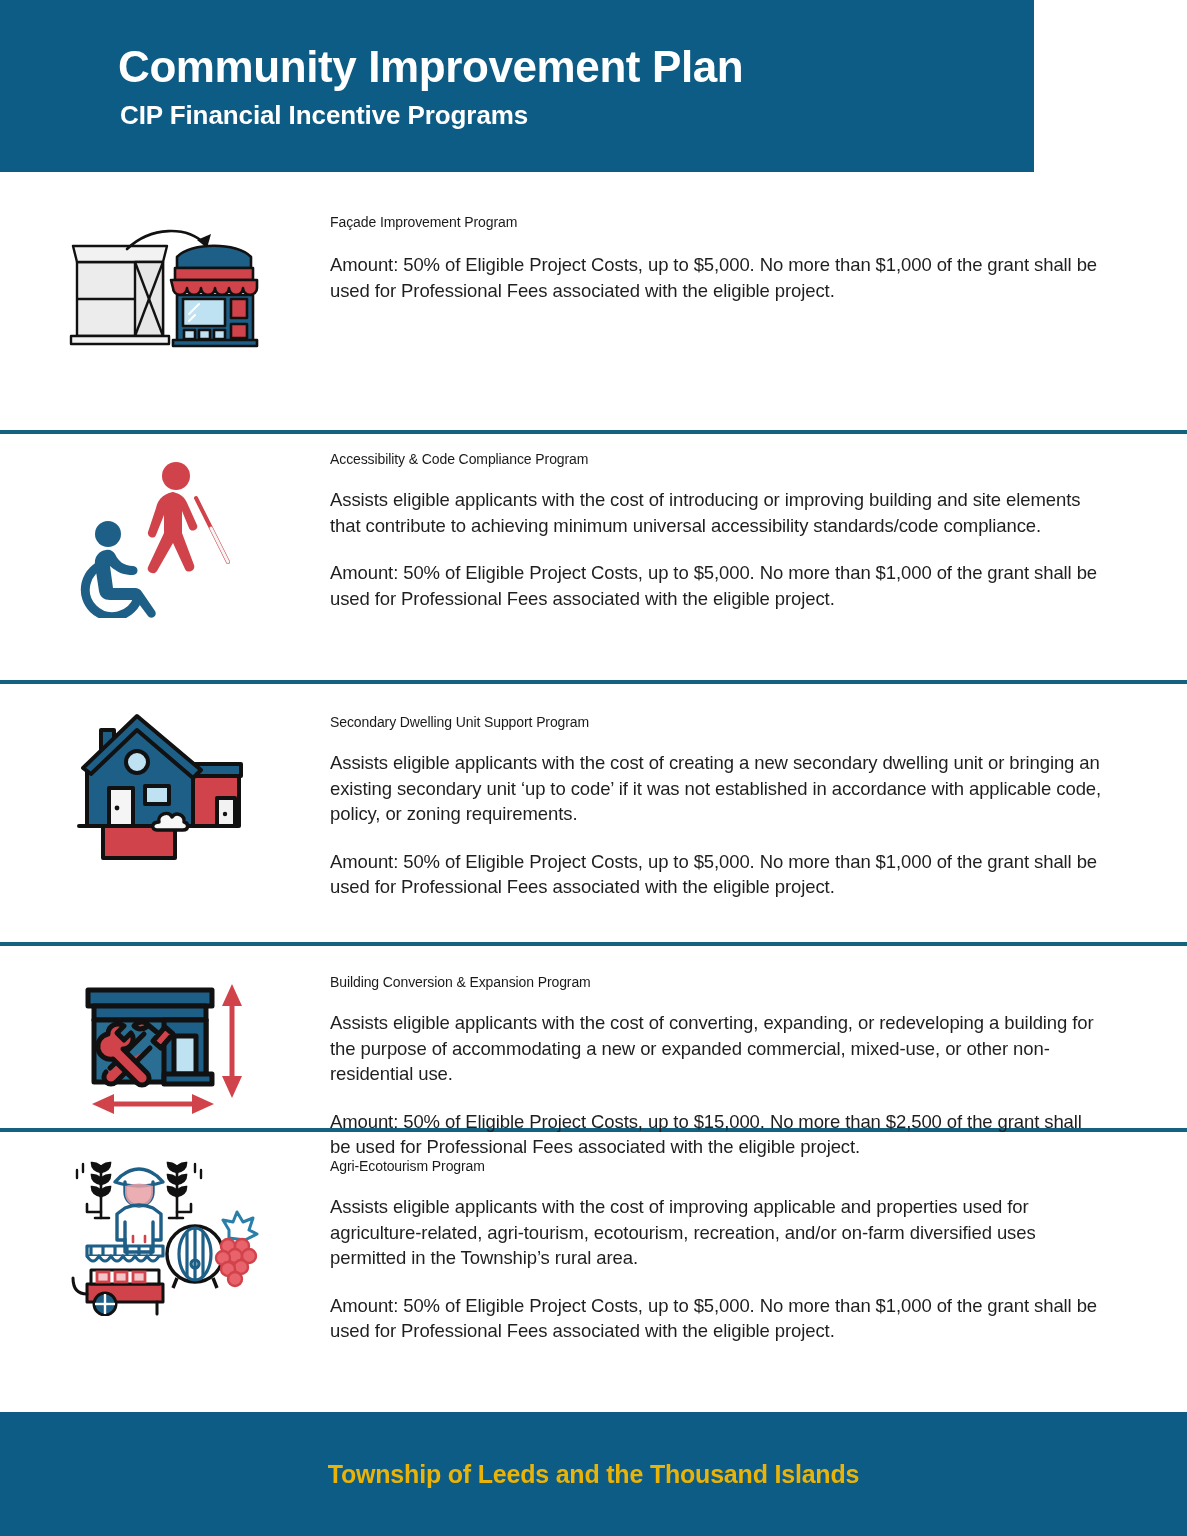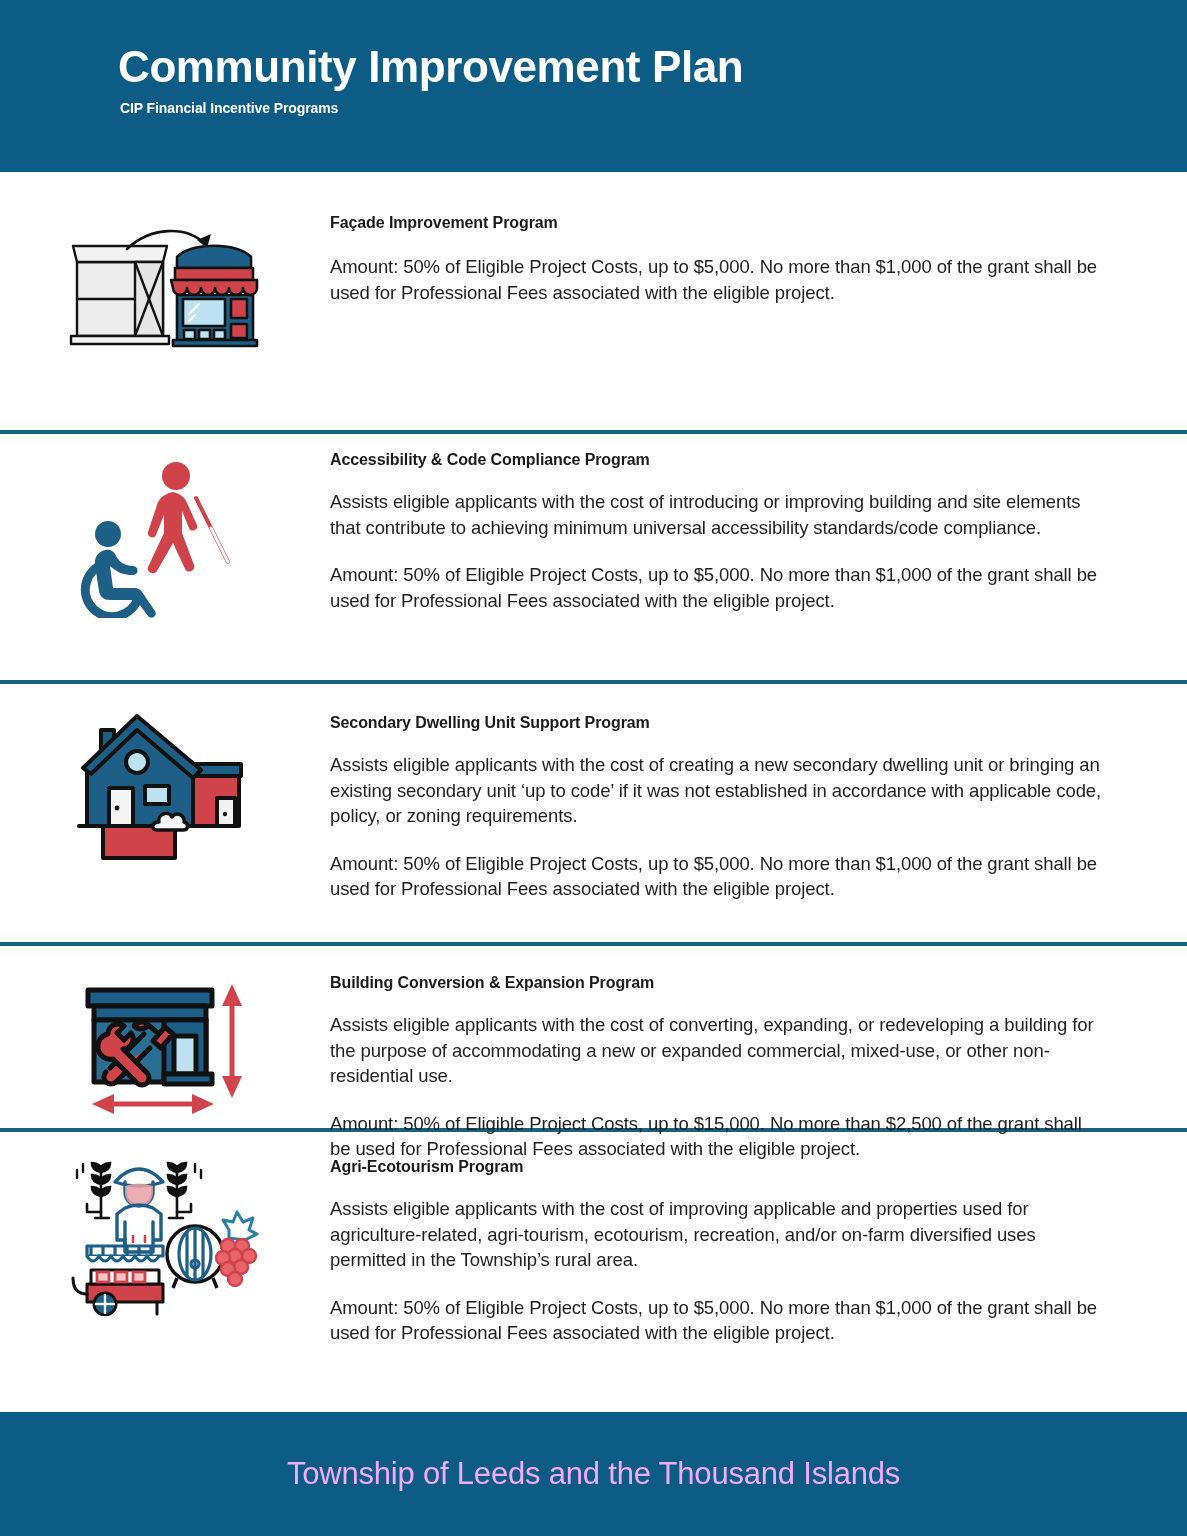--- a/index.html
+++ b/index.html
@@ -14,40 +14,40 @@
     width: 1187px;
     height: 1536px;
     background: #ffffff;
     overflow: hidden;
   }
 
   
   .header {
     position: absolute;
     top: 0; left: 0;
-    width: 1187px;
+    width: 1034px;
     height: 172px;
     background: #0d5c85;
   }
   .header-title {
     position: absolute;
     left: 118px;
     top: 44px;
     font-size: 44px;
     font-weight: 700;
     color: #ffffff;
     letter-spacing: -0.4px;
     line-height: 1.05;
     white-space: nowrap;
   }
   .header-subtitle {
     position: absolute;
     left: 120px;
     top: 100px;
-    font-size: 14px;
+    font-size: 26px;
     font-weight: 700;
     color: #ffffff;
     letter-spacing: -0.1px;
     white-space: nowrap;
   }
 
   
   .sections {
     position: absolute;
     top: 172px; left: 0;
@@ -71,22 +71,22 @@
     align-items: center;
     justify-content: center;
     padding-top: 18px;
   }
   .text-col {
     flex: 1 1 auto;
     padding-right: 80px;
     padding-top: 0px;
   }
   .prog-title {
-    font-size: 16px;
-    font-weight: 700;
+    font-size: 14px;
+    font-weight: 400;
     color: #1a1a1a;
     letter-spacing: -0.1px;
     margin-bottom: 20px;
   }
   .prog-desc, .prog-amount {
     font-size: 18.5px;
     color: #1f1f1f;
     line-height: 1.38;
     letter-spacing: -0.1px;
   }
@@ -121,23 +121,23 @@
     left: 0;
     bottom: 0;
     width: 1187px;
     height: 124px;
     background: #0d5c85;
     display: flex;
     align-items: center;
     justify-content: center;
   }
   .footer-text {
-    font-size: 31px;
-    font-weight: 400;
-    color: #f0abfc;
+    font-size: 25px;
+    font-weight: 700;
+    color: #eab308;
     letter-spacing: -0.2px;
   }
 </style>
 </head>
 <body>
 
 <div class="page">
 
   <div class="header">
     <div class="header-title">Community Improvement Plan</div>

